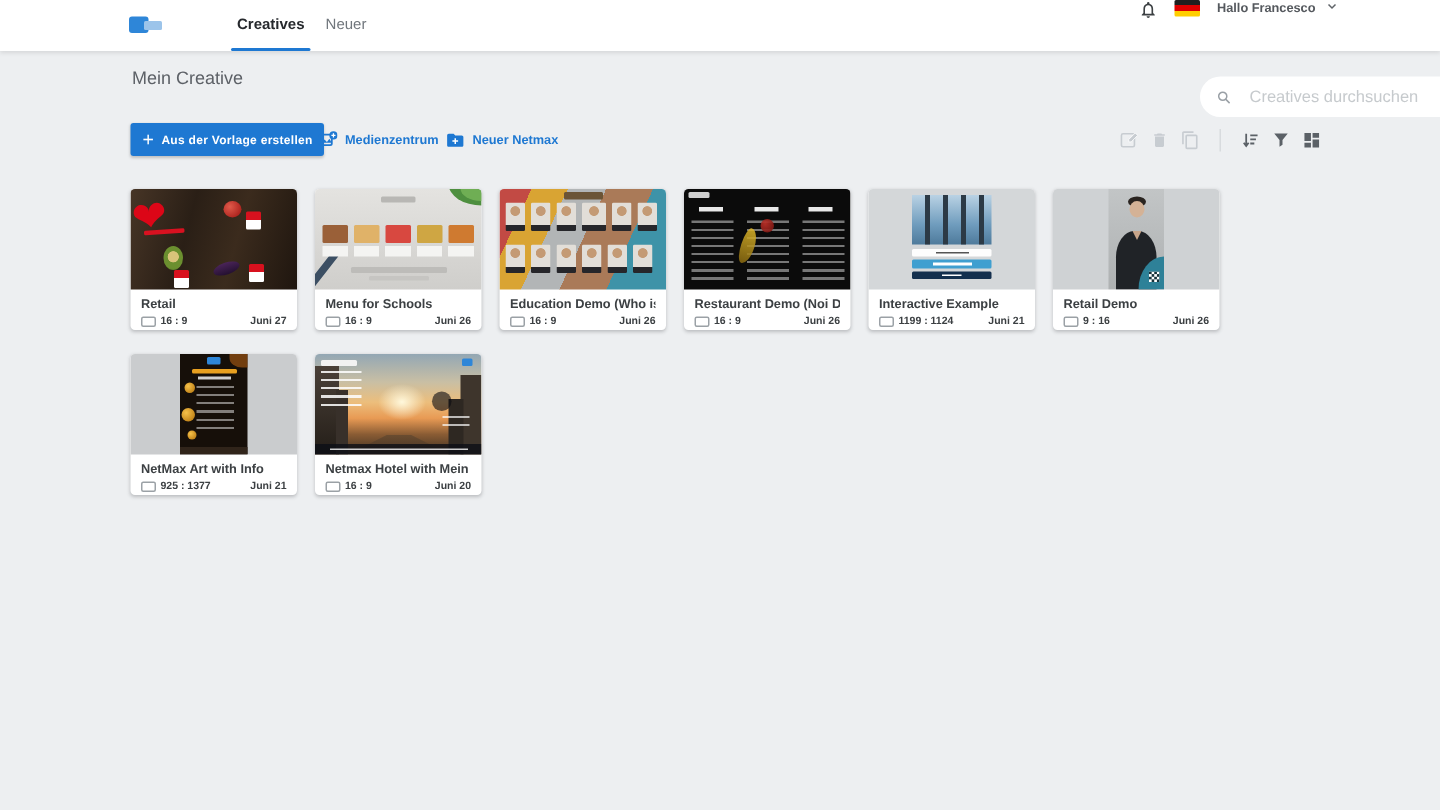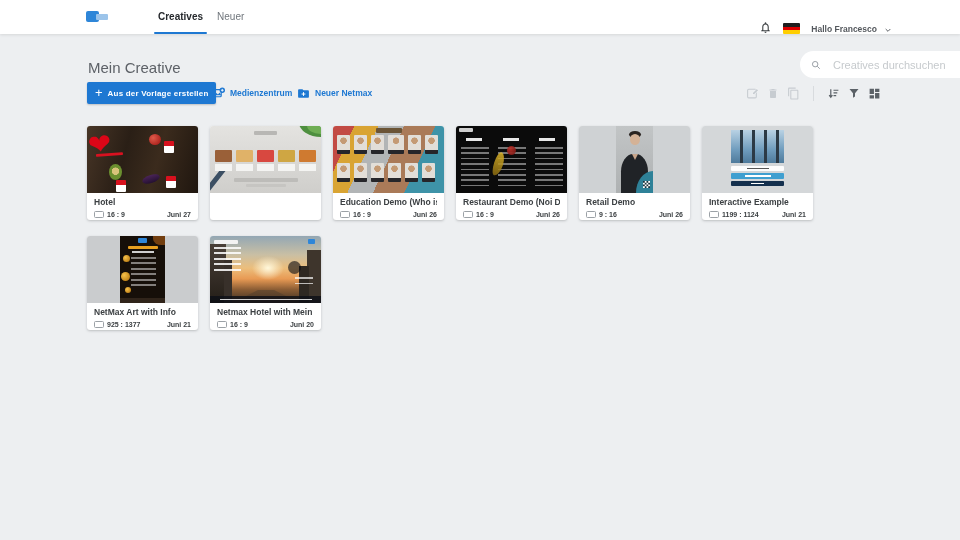--- a/index.html
+++ b/index.html
@@ -10,27 +10,27 @@
   
   .appbar{position:absolute;left:0;top:0;width:960px;height:34px;background:#fff;
           box-shadow:0 1px 3px rgba(0,0,0,.10);z-index:5;}
   .logo{position:absolute;left:86px;top:10px;width:24px;height:14px;}
   .logo .l1{position:absolute;left:0;top:1px;width:13px;height:11px;background:#2e86d8;border-radius:2px;}
   .logo .l2{position:absolute;left:10px;top:4px;width:12px;height:6px;background:#9cc4ea;border-radius:1px;}
   .tabs{position:absolute;left:153px;top:0;height:34px;display:flex;gap:4px;}
   .tab{position:relative;height:34px;line-height:34px;padding:0 5px;font-size:10px;color:#70767c;cursor:pointer;}
   .tab.active{color:#26292d;font-weight:700;}
   .tab.active::after{content:"";position:absolute;left:1px;right:1px;bottom:0;height:2px;background:#1e78d2;border-radius:1px;}
-  .appbar-right{position:absolute;right:68px;top:0;height:34px;display:flex;align-items:flex-end;gap:11px;}
+  .appbar-right{position:absolute;right:68px;top:0;height:34px;display:flex;align-items:flex-start;gap:11px;}
   .flag{width:17px;height:11px;display:inline-block;border-radius:1px;overflow:hidden;
         background:linear-gradient(#1f1f1f 0 33%,#d00 33% 66%,#ffce00 66%);}
   .greeting{font-size:8.5px;font-weight:600;color:#55595e;}
 
   
-  .page-title{position:absolute;left:88px;top:59px;font-size:15px;color:#5d6167;}
+  .page-title{position:absolute;left:88px;top:45px;font-size:12px;color:#5d6167;}
   .searchbar{position:absolute;left:800px;top:51px;width:190px;height:27px;background:#fff;
              border-radius:14px;display:flex;align-items:center;padding-left:11px;box-sizing:border-box;}
   .searchbar input{border:none;outline:none;background:transparent;font-size:11px;color:#5d6167;
                    width:130px;margin-left:10px;font-family:"Liberation Sans",sans-serif;}
   .searchbar input::placeholder{color:#c6cacd;}
 
   
   .btn-primary{position:absolute;left:87px;top:82px;height:22px;background:#1e78d2;border-radius:2px;
                display:flex;align-items:center;padding:0 8px;gap:5px;color:#fff;cursor:pointer;
                box-shadow:0 1px 2px rgba(0,0,0,.2);}
@@ -187,21 +187,21 @@
         <span class="heart">❤</span>
         <span class="abs" style="left:9px;top:27px;width:27px;height:3px;background:#d81120;border-radius:1px;transform:rotate(-4deg);"></span>
         <span class="abs" style="left:62px;top:8px;width:12px;height:11px;border-radius:50%;background:radial-gradient(circle at 35% 35%,#e05a4a,#9c1210);"></span>
         <span class="abs" style="left:22px;top:38px;width:13px;height:16px;border-radius:50%;background:radial-gradient(circle at 50% 45%,#d9c37a 0 32%,#6b8f2f 36% 70%,#44641d);"></span>
         <span class="abs" style="left:55px;top:49px;width:18px;height:8px;border-radius:50%;background:linear-gradient(#4a2458,#241031);transform:rotate(-18deg);"></span>
         <span class="ptag" style="left:77px;top:15px;"></span>
         <span class="ptag" style="left:29px;top:54px;"></span>
         <span class="ptag" style="left:79px;top:50px;"></span>
       </div>
       <div class="cfoot">
-        <div class="ctitle">Hotel</div>
+        <div class="ctitle">Retail</div>
         <div class="cmeta">
           <span class="cratio">
               <span class="scr"></span>
               <span>16 : 9</span>
             </span>
           <span>Juni 27</span>
         </div>
       </div>
     </div>
 
@@ -212,20 +212,30 @@
         <span class="abs" style="left:2px;bottom:-4px;width:5px;height:32px;background:#3c4f63;border-radius:2px;transform:rotate(38deg);"></span>
         <span class="abs" style="left:44px;top:5px;width:23px;height:4px;background:#b8b7b4;border-radius:1px;"></span>
         <span class="abs" style="left:5px;top:24px;width:17px;height:12px;border-radius:1px;background:#9a6038;"></span>
         <span class="abs" style="left:26px;top:24px;width:17px;height:12px;border-radius:1px;background:#e0b268;"></span>
         <span class="abs" style="left:47px;top:24px;width:17px;height:12px;border-radius:1px;background:#d84840;"></span>
         <span class="abs" style="left:68px;top:24px;width:17px;height:12px;border-radius:1px;background:#cfa643;"></span>
         <span class="abs" style="left:89px;top:24px;width:17px;height:12px;border-radius:1px;background:#cf7a30;"></span>
         <span class="abs" style="left:5px;top:38px;width:101px;height:7px;background:repeating-linear-gradient(90deg,#f4f4f2 0 17px,rgba(0,0,0,0) 17px 21px);"></span>
         <span class="abs" style="left:24px;top:52px;width:64px;height:4px;background:#bdbcb9;border-radius:1px;"></span>
         <span class="abs" style="left:36px;top:58px;width:40px;height:3px;background:#c6c5c2;border-radius:1px;"></span>
+      </div>
+      <div class="cfoot">
+        <div class="ctitle">Menu for Schools</div>
+        <div class="cmeta">
+          <span class="cratio">
+              <span class="scr"></span>
+              <span>16 : 9</span>
+            </span>
+          <span>Juni 26</span>
+        </div>
       </div>
     </div>
 
     <div class="card">
       <div class="thumb t3">
         <span class="abs" style="left:43px;top:2px;width:26px;height:5px;background:#6b5436;border-radius:1px;"></span>
         <span class="etile" style="left:4px;top:9px;"></span>
         <span class="etile" style="left:21px;top:9px;"></span>
         <span class="etile" style="left:38px;top:9px;"></span>
         <span class="etile" style="left:55px;top:9px;width:16px;"></span>
@@ -268,62 +278,62 @@
           <span class="cratio">
               <span class="scr"></span>
               <span>16 : 9</span>
             </span>
           <span>Juni 26</span>
         </div>
       </div>
     </div>
 
     <div class="card">
-      <div class="thumb t5">
-        <span class="abs" style="left:37px;top:0;width:37px;height:67px;background:linear-gradient(#c2c5c6,#aeb1b2);"></span>
-        <span class="abs" style="left:50px;top:5px;width:12px;height:7px;border-radius:50%;background:#2a2420;"></span>
-        <span class="abs" style="left:51px;top:8px;width:10px;height:11px;border-radius:50%;background:#d4b296;"></span>
-        <span class="abs" style="left:42px;top:28px;width:27px;height:39px;border-radius:45% 45% 0 0;background:#202327;"></span>
-        <span class="abs" style="left:53px;top:28px;width:6px;height:6px;background:#c8a58a;clip-path:polygon(0 0,100% 0,50% 100%);"></span>
-        <span class="abs" style="left:57px;top:45px;width:17px;height:22px;background:#2e8198;border-top-left-radius:100%;"></span>
-        <span class="abs" style="left:64px;top:55px;width:7px;height:7px;background:repeating-conic-gradient(#fff 0 25%,#16323a 0 50%);background-size:3.5px 3.5px;"></span>
-      </div>
-      <div class="cfoot">
-        <div class="ctitle">Retail Demo</div>
-        <div class="cmeta">
-          <span class="cratio">
-              <span class="scr"></span>
-              <span>9 : 16</span>
-            </span>
-          <span>Juni 26</span>
-        </div>
-      </div>
-    </div>
-
-    <div class="card">
       <div class="thumb t6">
         <span class="abs" style="left:29px;top:4px;width:53px;height:33px;background:repeating-linear-gradient(90deg,rgba(0,0,0,0) 0 9px,#2c3a46 9px 12px),linear-gradient(180deg,#b9d2e4 0%,#6f9cbd 60%,#4e7a9b 100%);"></span>
         <span class="abs" style="left:29px;top:40px;width:53px;height:5px;background:#fdfdfd;border-radius:1px;display:flex;align-items:center;justify-content:center;">
             <span style="width:22px;height:1.5px;background:#555;"></span>
           </span>
         <span class="abs" style="left:29px;top:47px;width:53px;height:6px;background:#3f9fd0;border-radius:1px;display:flex;align-items:center;justify-content:center;">
             <span style="width:26px;height:1.5px;background:#fff;"></span>
           </span>
         <span class="abs" style="left:29px;top:55px;width:53px;height:5px;background:#14304e;border-radius:1px;display:flex;align-items:center;justify-content:center;">
             <span style="width:13px;height:1.5px;background:#fff;"></span>
           </span>
       </div>
       <div class="cfoot">
         <div class="ctitle">Interactive Example</div>
         <div class="cmeta">
           <span class="cratio">
               <span class="scr"></span>
               <span>1199 : 1124</span>
             </span>
           <span>Juni 21</span>
+        </div>
+      </div>
+    </div>
+
+    <div class="card">
+      <div class="thumb t5">
+        <span class="abs" style="left:37px;top:0;width:37px;height:67px;background:linear-gradient(#c2c5c6,#aeb1b2);"></span>
+        <span class="abs" style="left:50px;top:5px;width:12px;height:7px;border-radius:50%;background:#2a2420;"></span>
+        <span class="abs" style="left:51px;top:8px;width:10px;height:11px;border-radius:50%;background:#d4b296;"></span>
+        <span class="abs" style="left:42px;top:28px;width:27px;height:39px;border-radius:45% 45% 0 0;background:#202327;"></span>
+        <span class="abs" style="left:53px;top:28px;width:6px;height:6px;background:#c8a58a;clip-path:polygon(0 0,100% 0,50% 100%);"></span>
+        <span class="abs" style="left:57px;top:45px;width:17px;height:22px;background:#2e8198;border-top-left-radius:100%;"></span>
+        <span class="abs" style="left:64px;top:55px;width:7px;height:7px;background:repeating-conic-gradient(#fff 0 25%,#16323a 0 50%);background-size:3.5px 3.5px;"></span>
+      </div>
+      <div class="cfoot">
+        <div class="ctitle">Retail Demo</div>
+        <div class="cmeta">
+          <span class="cratio">
+              <span class="scr"></span>
+              <span>9 : 16</span>
+            </span>
+          <span>Juni 26</span>
         </div>
       </div>
     </div>
 
     <div class="card">
       <div class="thumb t7">
         <span class="abs" style="left:33px;top:0;width:45px;height:67px;background:#160f09;"></span>
         <span class="abs" style="right:33px;top:0;width:12px;height:9px;background:#8a4a12;border-radius:0 0 0 70%;opacity:.8;"></span>
         <span class="abs" style="left:51px;top:2px;width:9px;height:5px;background:#2e86d8;border-radius:1px;"></span>
         <span class="abs" style="left:41px;top:10px;width:30px;height:3px;background:#e8a020;border-radius:1px;"></span>

